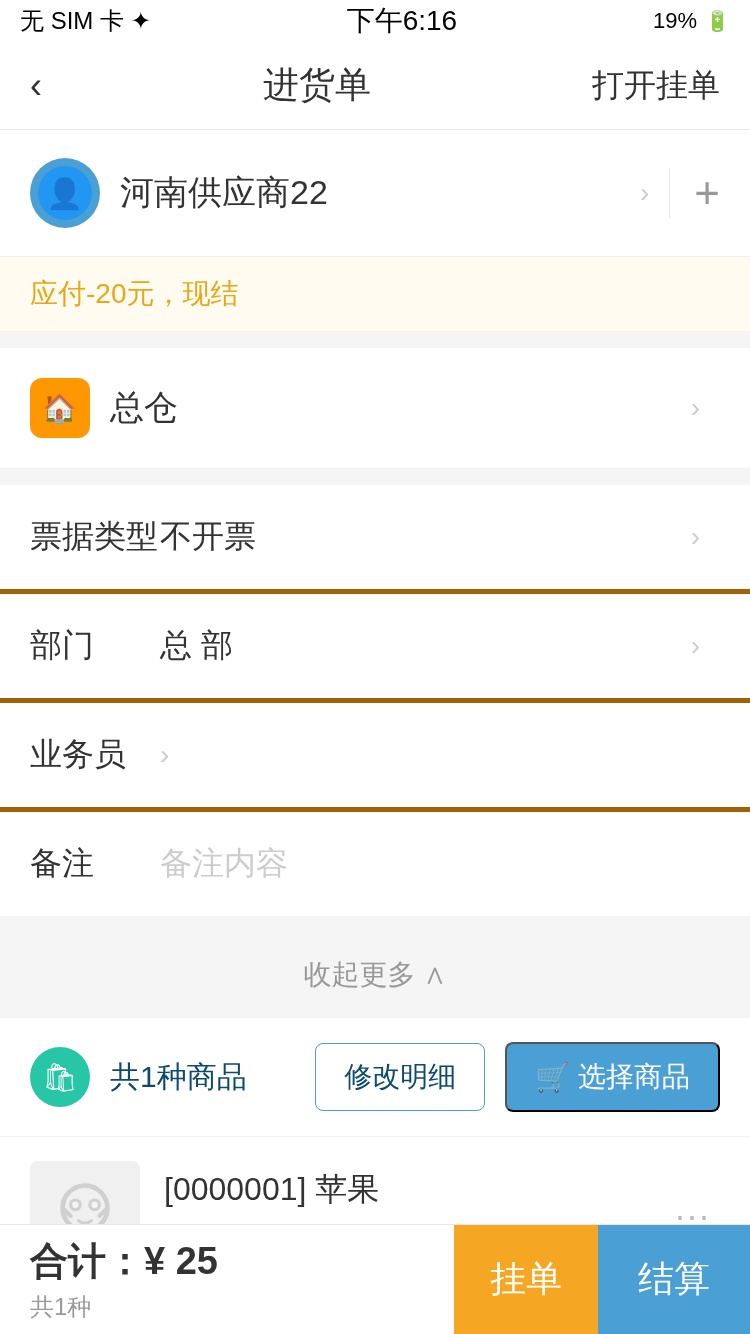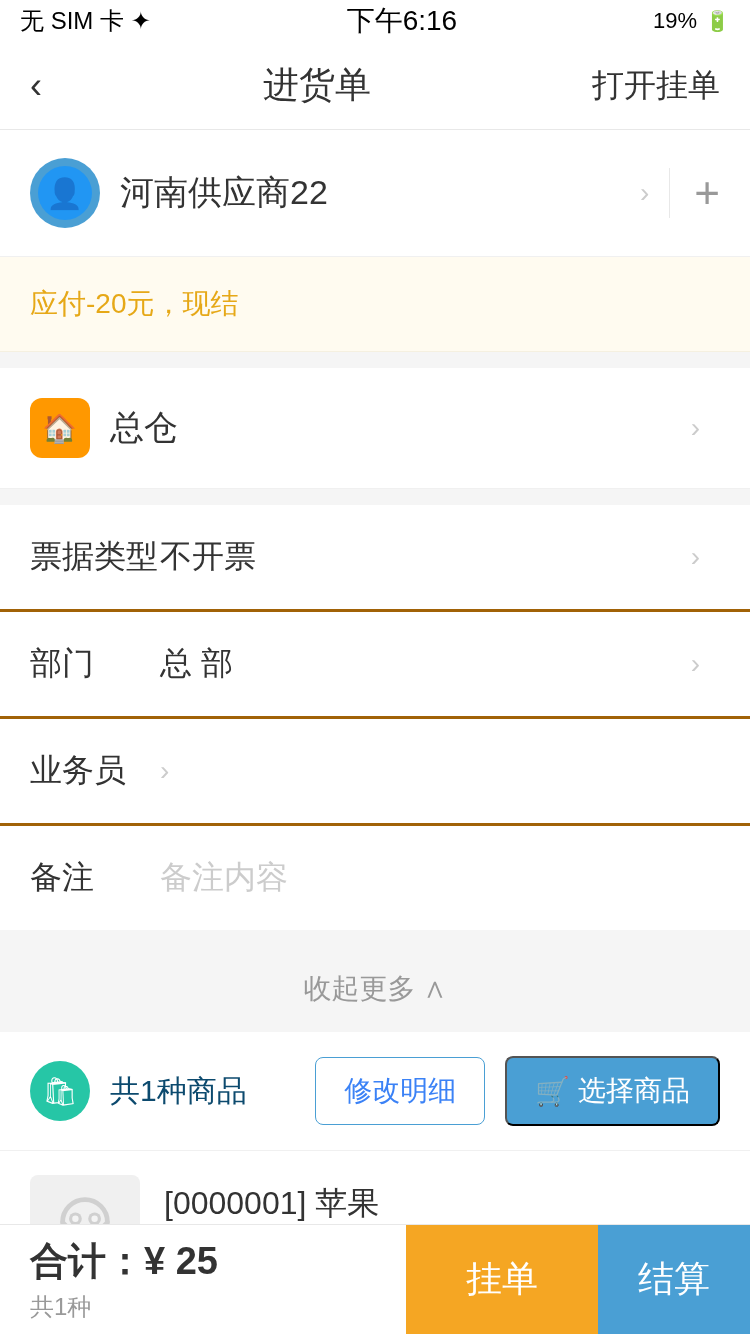--- a/index.html
+++ b/index.html
@@ -108,21 +108,21 @@
       font-size: 44px;
       color: #999;
       border-left: 1px solid #e8e8e8;
       padding-left: 24px;
       cursor: pointer;
     }
 
     
     .notice-row {
       background: #fffbf0;
-      padding: 28px 30px;
+      padding: 18px 30px;
       font-size: 28px;
       color: #e6a817;
       border-bottom: 1px solid #f5f0e0;
     }
 
     
     .list-row {
       display: flex;
       align-items: center;
       padding: 30px 30px;
@@ -151,21 +151,21 @@
 
     
     .form-card {
       background: #fff;
       margin-bottom: 16px;
     }
     .form-row {
       display: flex;
       align-items: center;
       padding: 30px 30px;
-      border-bottom: 3px solid #a16207;
+      border-bottom: 5px solid #a16207;
       cursor: pointer;
     }
     .form-row:last-child {
       border-bottom: none;
     }
     .form-label {
       font-size: 32px;
       color: #333;
       width: 130px;
       flex-shrink: 0;
@@ -212,21 +212,21 @@
       font-size: 28px;
       flex-shrink: 0;
     }
     .products-count {
       flex: 1;
       font-size: 30px;
       color: #0c4a6e;
     }
     .btn-edit {
       border: 1px solid #4a9fd4;
-      color: #3b82f6;
+      color: #0c4a6e;
       background: #fff;
       padding: 14px 28px;
       font-size: 28px;
       border-radius: 8px;
       cursor: pointer;
     }
     .btn-select {
       background: #4a9fd4;
       color: #fff;
       padding: 14px 28px;
@@ -315,21 +315,21 @@
       font-size: 38px;
       font-weight: bold;
       margin-top: 12px;
     }
     .summary-count {
       font-size: 24px;
       color: #999;
       margin-top: 4px;
     }
     .btn-hang {
-      width: 192px;
+      width: 144px;
       background: #f5a623;
       color: #fff;
       font-size: 36px;
       display: flex;
       align-items: center;
       justify-content: center;
       cursor: pointer;
       margin-left: 34px;
     }
     .btn-checkout {

